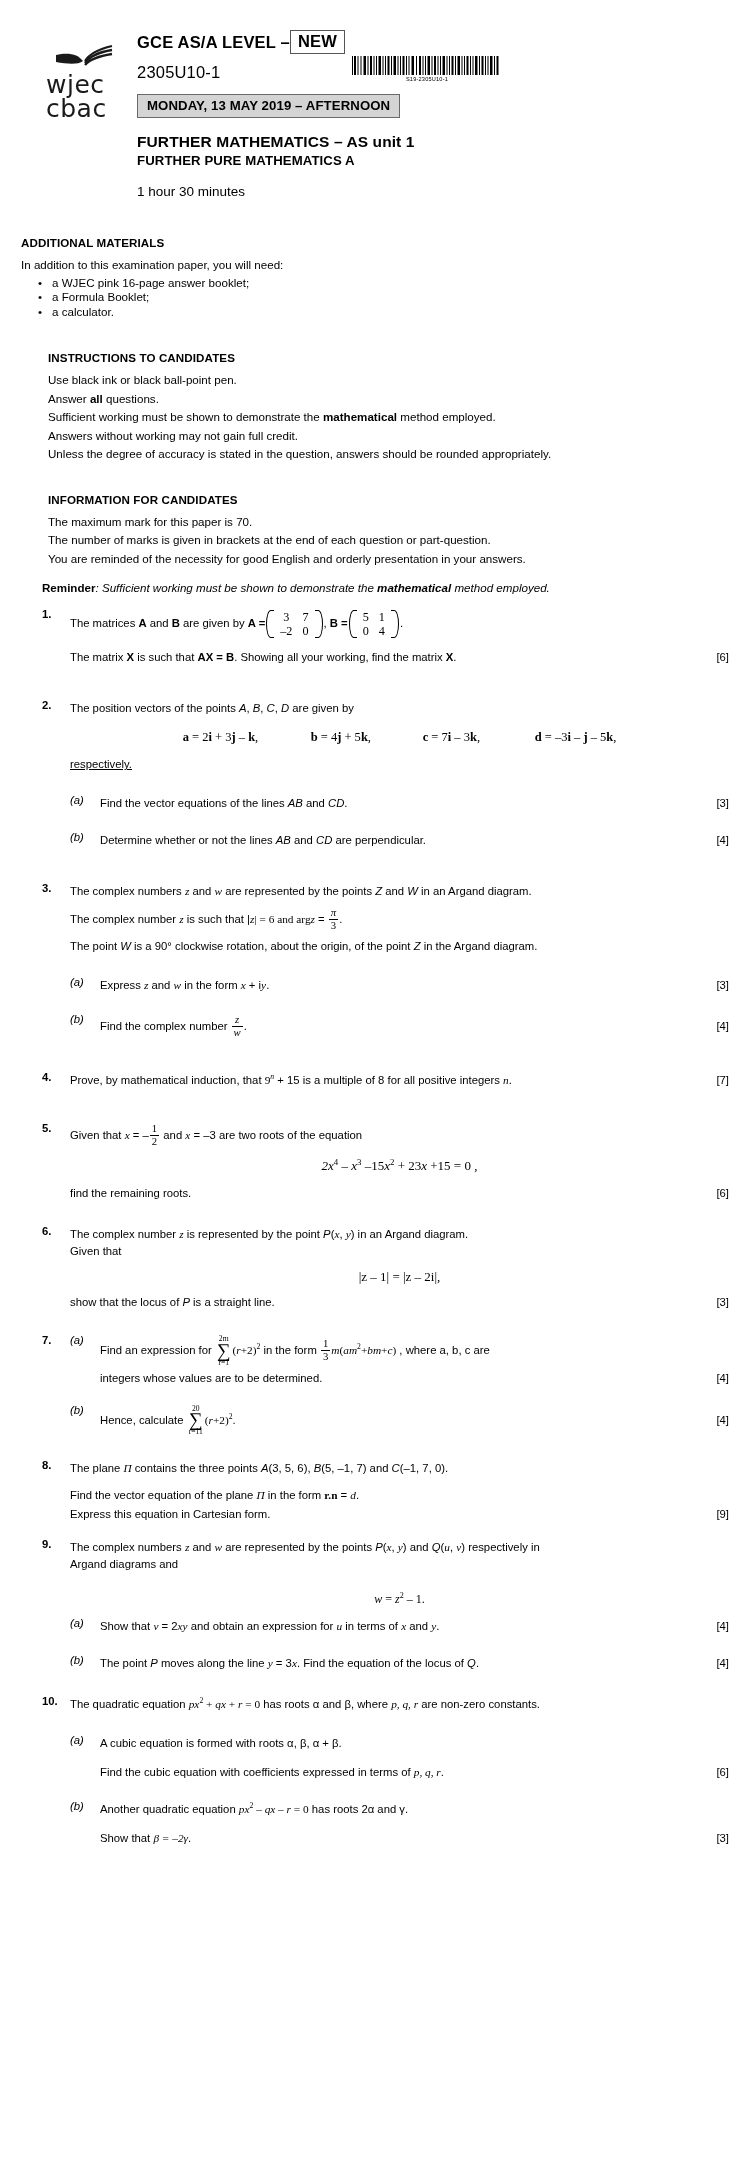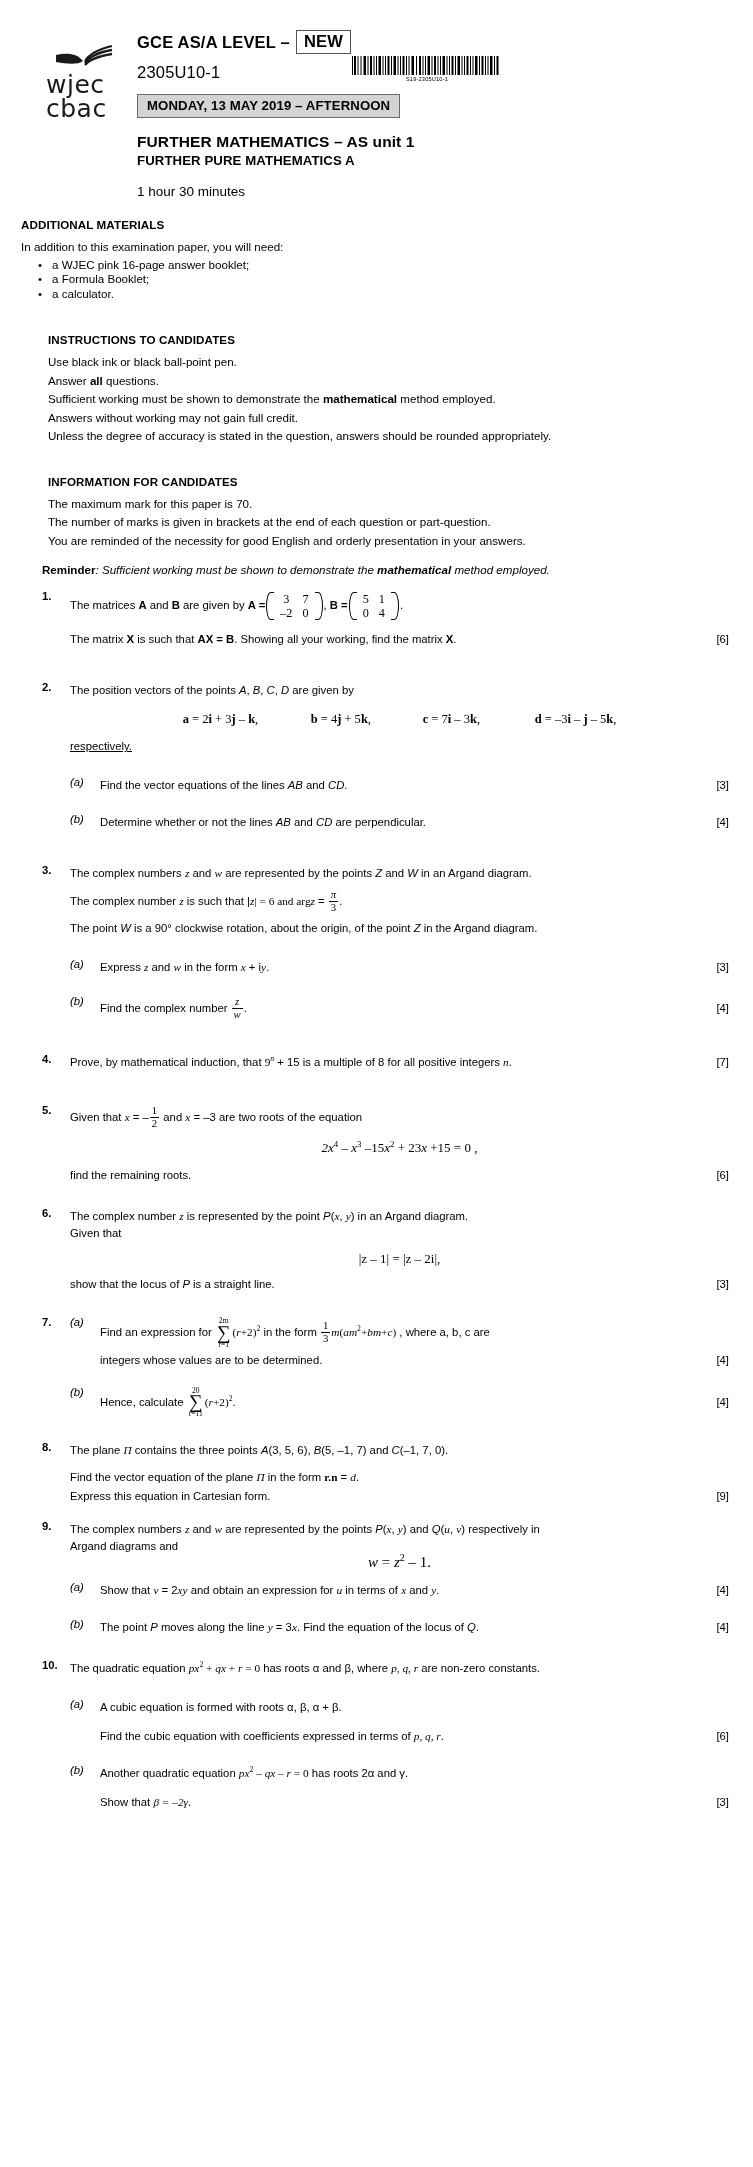--- a/index.html
+++ b/index.html
@@ -52,21 +52,20 @@
     left: 137px;
     top: 30px;
     right: 20px;
   }
   .level-line {
     font-size: 16.5px;
     font-weight: bold;
     letter-spacing: 0.2px;
     display: flex;
     align-items: center;
-    gap: 6px;
     height: 24px;
   }
   .new-box {
     border: 1.4px solid #555;
     padding: 1px 7px 2px 7px;
     font-size: 16.5px;
     font-weight: bold;
     line-height: 19px;
     background: #fff;
   }
@@ -386,21 +385,21 @@
       <div class="paper-code">2305U10-1</div>
       <div>
         <span class="date-box">MONDAY, 13 MAY 2019 – AFTERNOON</span>
       </div>
       <div class="subject-title">FURTHER MATHEMATICS – AS unit 1</div>
       <div class="subject-sub">FURTHER PURE MATHEMATICS A</div>
       <div class="duration">1 hour 30 minutes</div>
     </div>
   </div>
 
-  <div class="section" style="margin-top:48px;padding-left:21px;">
+  <div class="section" style="margin-top:66px;padding-left:21px;">
     <div class="sec-head">ADDITIONAL MATERIALS</div>
     <div class="sec-line">In addition to this examination paper, you will need:</div>
     <ul class="bullets">
       <li>a WJEC pink 16-page answer booklet;</li>
       <li>a Formula Booklet;</li>
       <li>a calculator.</li>
     </ul>
   </div>
 
   <div class="section" style="margin-top:32px;">
@@ -621,21 +620,21 @@
 
     <div class="spacer-sm"></div>
 
     <div class="q">
       <div class="qnum">9.</div>
       <div class="qbody">
         <div class="line">
           The complex numbers <span class="mi">z</span> and <span class="mi">w</span> are represented by the points <span class="sans-i">P</span>(<span class="mi">x</span>, <span class="mi">y</span>) and <span class="sans-i">Q</span>(<span class="mi">u</span>, <span class="mi">v</span>) respectively in
         </div>
         <div class="line" style="line-height:15px;">Argand diagrams and</div>
-        <div class="centerline" style="margin-top:0; font-family:'Liberation Serif',serif; font-size:15px;">
+        <div class="centerline" style="margin-top:20px; font-family:'Liberation Serif',serif; font-size:12px;">
           <span class="mi">w</span> = <span class="mi">z</span><sup class="e mn">2</sup> – 1.
         </div>
 
         <div class="part" style="margin-top:10px;">
           <span class="plabel">(a)</span>
           <div class="line">
             Show that <span class="mi">v</span> = 2<span class="mi">xy</span> and obtain an expression for <span class="mi">u</span> in terms of <span class="mi">x</span> and <span class="mi">y</span>.
             <span class="marks">[4]</span>
           </div>
         </div>

